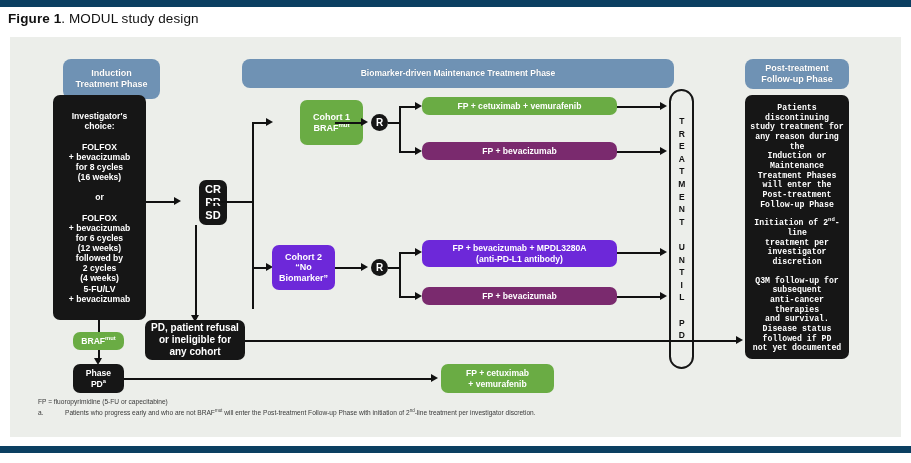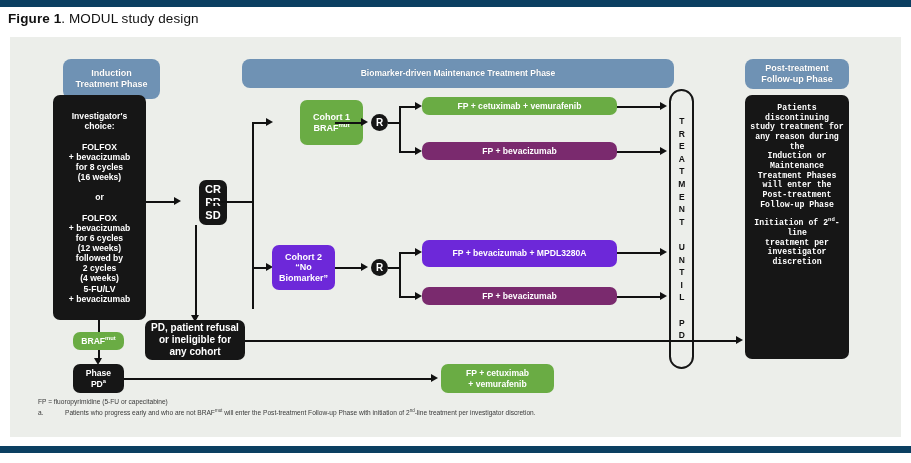--- a/index.html
+++ b/index.html
@@ -221,20 +221,21 @@
     <div class="ln hln" style="left:378px; top:230px; width:13px;"></div>
     <div class="ln vln" style="left:389px; top:215px; height:46px;"></div>
     <div class="ln hln" style="left:389px; top:215px; width:19px;"></div>
     <div class="arrow-r" style="left:405px; top:211px;"></div>
     <div class="ln hln" style="left:389px; top:259px; width:19px;"></div>
     <div class="arrow-r" style="left:405px; top:255px;"></div>
 
     <div class="node dblue" style="left:412px; top:203px; width:195px; height:27px; font-size:8.6px;">
       <div class="node-inner">
         <div>FP + bevacizumab + MPDL3280A</div>
+        <div>(anti-PD-L1 antibody)</div>
       </div>
     </div>
     <div class="node purple" style="left:412px; top:250px; width:195px; height:18px; font-size:8.6px;">
       <div class="node-inner">FP + bevacizumab</div>
     </div>
 
     <div class="ln hln" style="left:607px; top:215px; width:46px;"></div>
     <div class="arrow-r" style="left:650px; top:211px;"></div>
     <div class="ln hln" style="left:607px; top:259px; width:46px;"></div>
     <div class="arrow-r" style="left:650px; top:255px;"></div>
@@ -242,20 +243,21 @@
     <div class="vpill" style="left:659px; top:52px; width:25px; height:280px;">
       <div class="vpill-text">TREATMENT UNTIL PD</div>
     </div>
 
     <div class="node blk" style="left:735px; top:58px; width:104px; height:264px; font-size:8.2px; padding:8px 3px;">
       <div class="node-inner" style="align-self:flex-start;font-family:Liberation Mono, monospace;">
         <div class="multi">Patients discontinuing<br>study treatment for<br>any reason during the<br>Induction or<br>Maintenance<br>Treatment Phases<br>will enter the<br>Post-treatment<br>Follow-up Phase</div>
         <div style="height:9px;"></div>
         <div><span class="multi">Initiation of 2</span><sup>nd</sup><span class="multi">-line<br>treatment per<br>investigator<br>discretion</span></div>
         <div style="height:9px;"></div>
+        <div class="multi">Q3M follow-up for<br>subsequent<br>anti-cancer therapies<br>and survival.<br>Disease status<br>followed if PD<br>not yet documented</div>
       </div>
     </div>
 
     <div class="node blk" style="left:135px; top:283px; width:100px; height:40px; font-size:10px;">
       <div class="node-inner multi">PD, patient refusal<br>or ineligible for<br>any cohort</div>
     </div>
 
     <div class="ln hln" style="left:235px; top:303px; width:492px;"></div>
     <div class="arrow-r" style="left:726px; top:299px;"></div>
 

